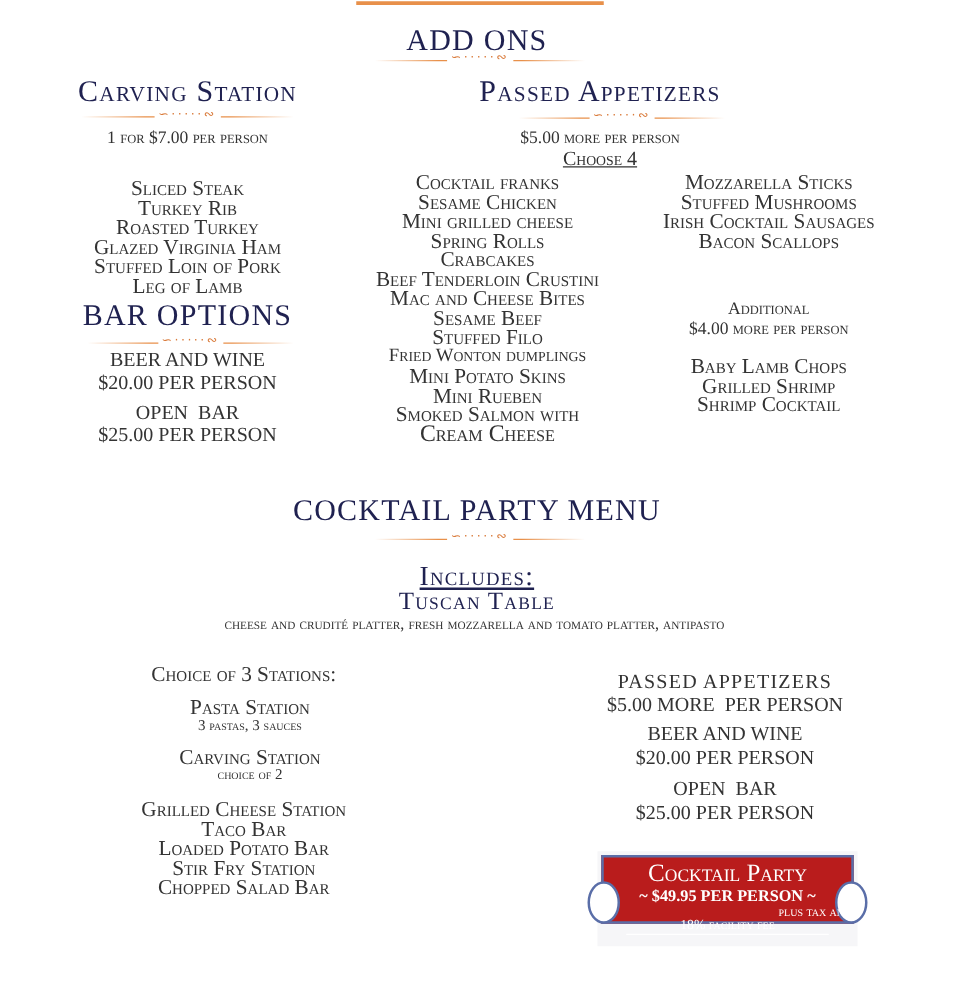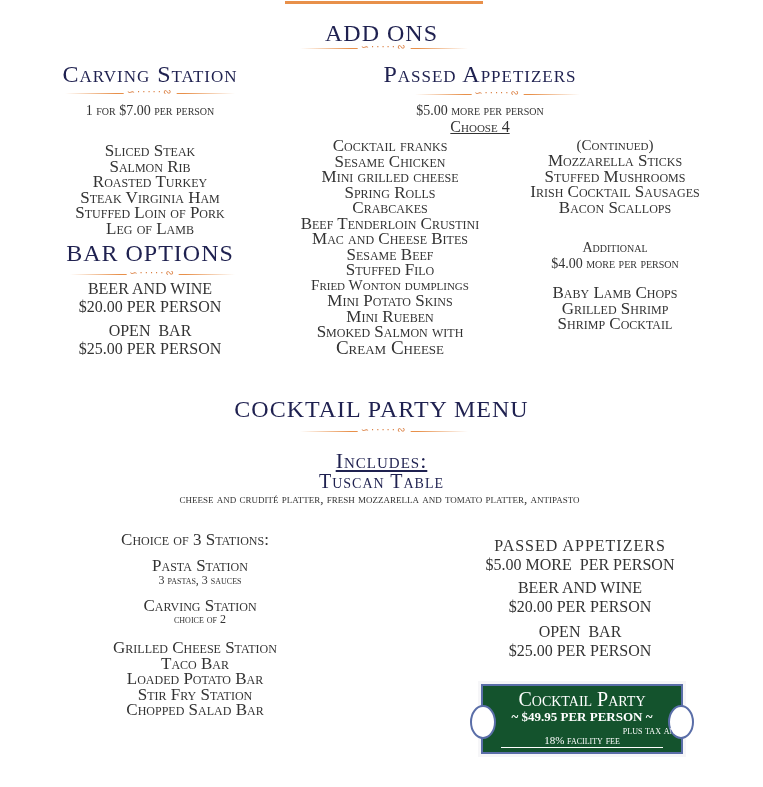--- a/index.html
+++ b/index.html
@@ -9,21 +9,21 @@
   .center { text-align:center; }
   .title { color:#1f2150; font-family:"Liberation Serif", serif; letter-spacing:1px; }
   .sc { font-variant:small-caps; }
   .item { font-family:"Liberation Serif", serif; font-variant:small-caps; color:#333; line-height:15.5px; font-size:17px; }
   .sub { font-family:"Liberation Serif", serif; font-variant:small-caps; color:#333; font-size:14px; }
   .topbar { position:absolute; left:285px; top:1px; width:198px; height:3px; background:#e8904a; }
   .divider { position:absolute; height:9px; }
   .divider .line { position:absolute; top:4px; height:1px; background:linear-gradient(90deg, rgba(232,144,74,0), #e8904a 30%, #e8904a 70%, rgba(232,144,74,0)); left:0; right:0; }
   .divider .orn { position:absolute; left:50%; transform:translateX(-50%); top:-3px; font-size:10px; color:#d97a3a; background:#fff; padding:0 3px; letter-spacing:2px; font-family:"DejaVu Sans", sans-serif; }
   .underline { text-decoration:underline;margin-top:19px; }
-  .ticket { position:absolute; left:481px; top:684px; width:202px; height:70px; background:#14532d; border:2px solid #5a6ea8; box-sizing:border-box; }
+  .ticket { position:absolute; left:481px; top:684px; width:202px; height:55px; background:#b91c1c; border:2px solid #5a6ea8; box-sizing:border-box; }
   .ticket .notch { position:absolute; top:19px; width:22px; height:30px; background:#fff; border:2px solid #5a6ea8; border-radius:50%; }
   .ticket .notch.l { left:-13px; }
   .ticket .notch.r { right:-13px; }
   .ticket .t1 { position:absolute; top:3px; left:0; right:0; text-align:center; color:#fff; font-family:"Liberation Serif", serif; font-variant:small-caps; font-size:20px; line-height:20px; }
   .ticket .t2 { position:absolute; top:24px; left:0; right:0; text-align:center; color:#fff; font-family:"Liberation Serif", serif; font-weight:bold; font-size:13px; line-height:14px; }
   .ticket .t3 { position:absolute; top:39px; left:0; right:0; text-align:right; color:#fff; font-family:"Liberation Serif", serif; font-variant:small-caps; font-size:11px; line-height:11px; }
   .ticket .t4 { position:absolute; top:49px; left:0; right:0; text-align:center; color:#fff; font-family:"Liberation Serif", serif; font-variant:small-caps; font-size:11px; line-height:11px; }
   .ticket .bline { position:absolute; left:18px; right:18px; top:61px; height:1px; background:#fff; }
   .ticket-shadow { position:absolute; left:478px; top:681px; width:208px; height:76px; background:#f6f6f8; }
 </style>
@@ -39,23 +39,23 @@
   </div>
 
 <div class="abs center title sc" style="left:20px;width:260px;top:61px;font-size:24px;">Carving Station</div>
 <div class="divider" style="left:65px;width:170px;top:89px;">
     <div class="line"></div>
     <div class="orn">∽·····∾</div>
   </div>
 <div class="abs center sub" style="left:20px;width:260px;top:103px;">1 for $7.00 per person</div>
 <div class="abs center" style="left:20px;width:260px;top:119px;margin-top:24px;">
   <div class="item">Sliced Steak</div>
-  <div class="item">Salmon Rib</div>
+  <div class="item">Turkey Rib</div>
   <div class="item">Roasted Turkey</div>
-  <div class="item">Steak Virginia Ham</div>
+  <div class="item">Glazed Virginia Ham</div>
   <div class="item">Stuffed Loin of Pork</div>
   <div class="item">Leg of Lamb</div>
 </div>
 
 <div class="abs center title" style="left:20px;width:260px;top:240px;font-size:24px;">BAR OPTIONS</div>
 <div class="divider" style="left:70px;width:165px;top:270px;">
     <div class="line"></div>
     <div class="orn">∽·····∾</div>
   </div>
 <div class="abs center" style="left:20px;width:260px;top:280px;font-family:'Liberation Serif',serif;color:#333;font-size:16px;line-height:18px;">
@@ -86,21 +86,20 @@
   <div class="item">Sesame Beef</div>
   <div class="item">Stuffed Filo</div>
   <div class="item" style="font-size:15px;">Fried Wonton dumplings</div>
   <div class="item">Mini Potato Skins</div>
   <div class="item">Mini Rueben</div>
   <div class="item">Smoked Salmon with</div>
   <div class="item" style="font-size:19px;">Cream Cheese</div>
 </div>
 
 <div class="abs center" style="left:500px;width:230px;top:138px;">
-  <div class="sub" style="font-size:15px;line-height:15px;">(Continued)</div>
   <div class="item">Mozzarella Sticks</div>
   <div class="item">Stuffed Mushrooms</div>
   <div class="item">Irish Cocktail Sausages</div>
   <div class="item">Bacon Scallops</div>
 </div>
 
 <div class="abs center sub" style="left:500px;width:230px;top:240px;">Additional</div>
 <div class="abs center sub" style="left:500px;width:230px;top:256px;">$4.00 more per person</div>
 <div class="abs center" style="left:500px;width:230px;top:285px;">
   <div class="item">Baby Lamb Chops</div>

